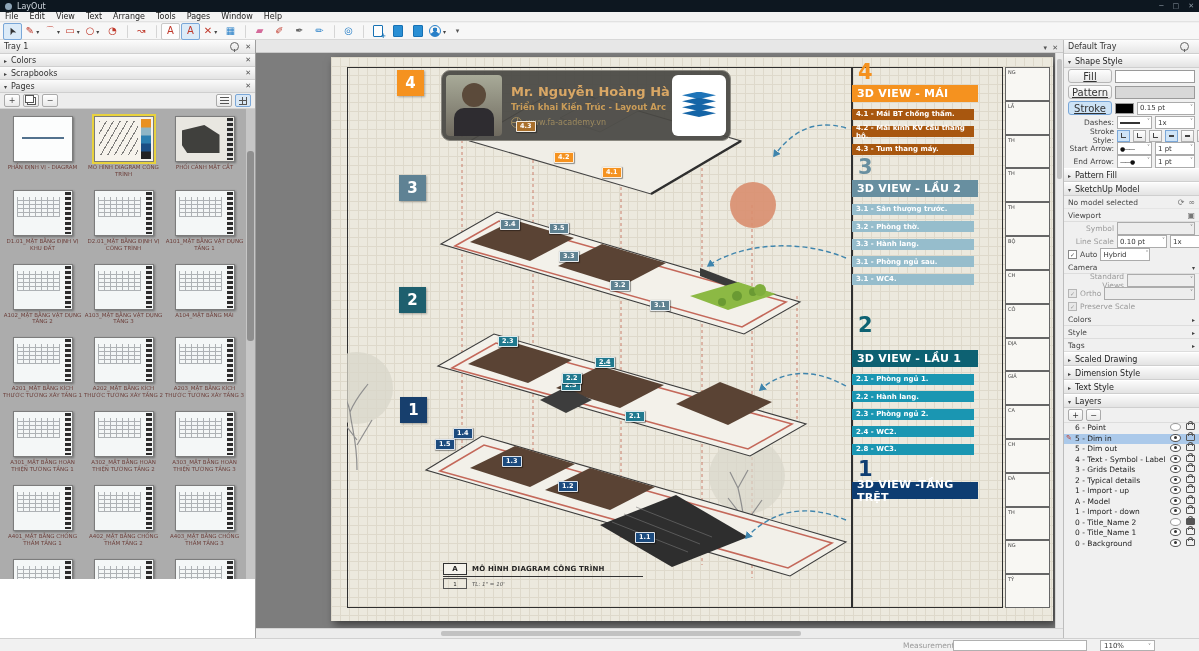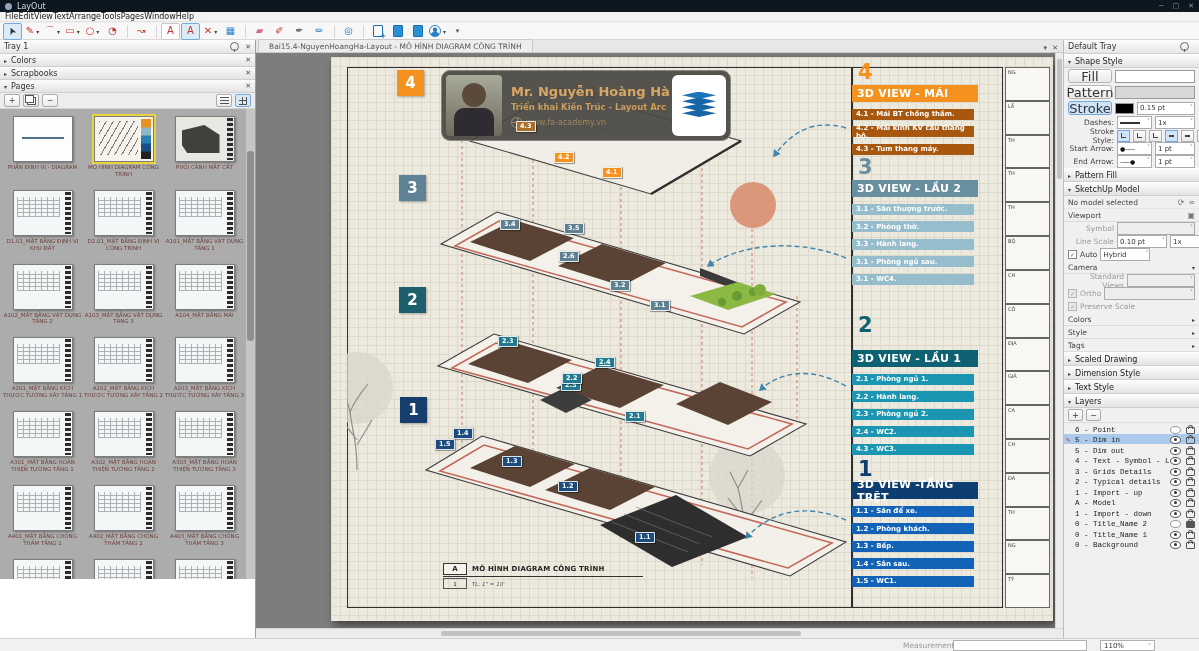--- a/index.html
+++ b/index.html
@@ -7,21 +7,21 @@
        font-family:"DejaVu Sans","Liberation Sans",sans-serif;background:#f0f0f0;color:#222;}
   
   .titlebar{position:absolute;left:0;top:0;width:1199px;height:12px;background:#0d1720;
             display:flex;align-items:center;padding:0 5px;box-sizing:border-box;}
   .titlebar .appicon{width:7px;height:7px;border-radius:50%;background:#8fa6b8;margin-right:5px;}
   .titlebar .apptitle{font-size:8px;color:#cfd6dd;}
   .wctrls{margin-left:auto;display:flex;gap:9px;font-size:7px;color:#8b97a2;}
   
   .menubar{position:absolute;left:0;top:12px;width:1199px;height:10px;background:#f3f3f3;
            border-bottom:1px solid #e2e2e2;display:flex;align-items:center;padding-left:5px;box-sizing:border-box;}
-  .menu-item{font-size:8px;color:#222;}
+  .menu-item{font-size:8px;color:#222;margin-right:11px;}
   
   .toolbar{position:absolute;left:0;top:23px;width:1199px;height:17px;background:#f7f7f7;
            border-bottom:1px solid #d8d8d8;display:flex;align-items:center;padding-left:3px;box-sizing:border-box;}
   .tbtn{height:15px;min-width:17px;display:inline-flex;align-items:center;justify-content:center;
         border:1px solid transparent;border-radius:2px;position:relative;margin-right:1px;}
   .tbtn .g{font-size:10px;line-height:1;}
   .tbtn.red .g{color:#c0392b;} .tbtn.blue .g{color:#2980c8;} .tbtn.gray .g{color:#666;}
   .tbtn.pink .g{color:#d46a9a;}
   .tbtn.active{background:#dcebf8;border-color:#7aa7d8;}
   .tbtn.boxed{border-color:#c9c9c9;background:#fdfdfd;}
@@ -152,21 +152,21 @@
   .tray-r{position:absolute;left:1063px;top:40px;width:136px;height:598px;background:#f0f0f0;border-left:1px solid #bdbdbd;box-sizing:border-box;font-size:8px;}
   .rsect{height:12px;background:linear-gradient(#fbfbfb,#e3e3e3);border-bottom:1px solid #cfcfcf;border-top:1px solid #fff;
          display:flex;align-items:center;padding:0 4px;color:#222;}
   .rsect .arr{font-size:6px;margin-right:4px;color:#444;}
   .rrow{height:16px;display:flex;align-items:center;padding:0 4px;gap:3px;}
   .rrow.slim{height:13px;}
   .rlabel{color:#444;font-size:7.5px;}
   .rlabel.right{width:46px;text-align:right;flex:none;}
   .rlabel.dis{color:#9a9a9a;}
   .rbtn{width:42px;height:12px;flex:none;border:1px solid #b5b5b5;border-radius:3px;background:linear-gradient(#fdfdfd,#e8e8e8);
-        display:flex;align-items:center;justify-content:center;font-size:13px;color:#333;}
+        display:flex;align-items:center;justify-content:center;font-size:10px;color:#333;text-decoration:underline;}
   .rbtn.on{background:#cde3f6;border-color:#7aa7d8;}
   .swatch{flex:1;height:11px;border:1px solid #9a9a9a;background:#fff;}
   .swatch.pat{background:#d8d8d8;} .swatch.blk{background:#000;height:9px;}
   .combo{height:11px;border:1px solid #ababab;background:#fff;display:flex;align-items:center;
          padding:0 2px;font-size:7px;color:#333;position:relative;flex:1;min-width:0;}
   .combo::after{content:'˅';position:absolute;right:1px;top:0;font-size:6px;color:#777;}
   .combo.dis{background:#ededed;color:#999;}
   .combo.w34{flex:none;width:34px;} .combo.w44{flex:none;width:44px;} .combo.w52{flex:none;width:52px;}
   .dashline{width:20px;height:2px;background:#333;}
   .arr-prev{font-size:6px;color:#111;letter-spacing:-1px;}
@@ -177,21 +177,21 @@
   .ssb.on{background:#cfe4f7;border-color:#7aa7d8;}
   .cb{width:7px;height:7px;border:1px solid #8a8a8a;background:#fff;flex:none;display:flex;align-items:center;justify-content:center;font-size:6px;color:#555;}
   .cb.dis{background:#e7e7e7;border-color:#b5b5b5;color:#9a9a9a;}
   .subrow{height:12px;display:flex;align-items:center;padding:0 4px;border-bottom:1px solid #ddd;color:#444;font-size:7.5px;}
   .subrow .sp,.rrow .sp,.rsect .sp{flex:1;}
   .subrow .arr{font-size:6px;color:#444;}
   .ricon{font-size:8px;color:#777;margin-left:4px;}
   .ltools{height:14px;display:flex;align-items:center;gap:3px;padding:0 4px;border-bottom:1px solid #ddd;}
   .lbtn{width:13px;height:10px;border:1px solid #aaa;background:linear-gradient(#fff,#e9e9e9);border-radius:2px;
         display:flex;align-items:center;justify-content:center;font-size:8px;color:#333;}
-  .lrow{height:10.5px;display:flex;align-items:flex-end;padding:0 2px;font-size:7.5px;color:#222;font-family:Liberation Mono, monospace;}
+  .lrow{height:10.5px;display:flex;align-items:flex-start;padding:0 2px;font-size:7.5px;color:#222;}
   .lrow .lpencil{visibility:hidden;width:9px;font-size:7px;color:#c0392b;flex:none;}
   .lrow.current .lpencil{visibility:visible;}
   .lrow.selected{background:#abc9ea;}
   .lrow .lname{flex:1;white-space:nowrap;overflow:hidden;}
   .leye{width:9px;height:6px;border:1px solid #555;border-radius:50%;position:relative;flex:none;margin-right:5px;background:#fff;}
   .leye::after{content:'';position:absolute;left:2.5px;top:1px;width:3px;height:3px;border-radius:50%;background:#333;}
   .lrow.hiddenlayer .leye{border-color:#999;} .lrow.hiddenlayer .leye::after{display:none;}
   .llock{width:7px;height:5px;border:1px solid #555;border-radius:1px;position:relative;flex:none;margin-right:2px;}
   .llock::before{content:'';position:absolute;top:-3px;left:0.5px;width:3px;height:3px;border:1px solid #555;border-bottom:none;border-radius:3px 3px 0 0;}
   .lrow.lockedlayer .llock{background:#555;}
@@ -430,21 +430,20 @@
       </div>
       </div>
     <div class="tscroll">
         <div class="th"></div>
       </div>
   </div>
   <div class="tray-white"></div>
 </div>
 
 <div class="tabbar">
-  <span class="tab">Bai15.4-NguyenHoangHa-Layout - MÔ HÌNH DIAGRAM CÔNG TRÌNH</span>
   <span class="tab-end">
     <span>▾</span>
     <span>✕</span>
   </span>
 </div>
 
 <div class="canvas">
   <div class="paper">
     <div class="frame"></div>
     <div class="legend-divider"></div>
@@ -570,44 +569,36 @@
     </div>
     <div class="lg lg2">
       <div class="lg-num">2</div>
       <div class="lg-head">3D VIEW - LẦU 1</div>
       <div>
 
       <div class="lg-item">2.1 - Phòng ngủ 1.</div>
           <div class="lg-item">2.2 - Hành lang.</div>
           <div class="lg-item">2.3 - Phòng ngủ 2.</div>
           <div class="lg-item">2.4 - WC2.</div>
-          <div class="lg-item">4.3 - WC3.</div>
+          <div class="lg-item">2.8 - WC3.</div>
         </div>
     </div>
     <div class="lg lg1">
       <div class="lg-num">1</div>
       <div class="lg-head">3D VIEW -TẦNG TRỆT</div>
-      <div>
-
-      <div class="lg-item">1.1 - Sân để xe.</div>
-          <div class="lg-item">1.2 - Phòng khách.</div>
-          <div class="lg-item">1.3 - Bếp.</div>
-          <div class="lg-item">1.4 - Sân sau.</div>
-          <div class="lg-item">1.5 - WC1.</div>
-        </div>
     </div>
 
     <div>
 
     <span class="chip" style="left: 185px; top: 64px; background: rgb(169, 112, 44);">4.3</span>
         <span class="chip" style="left: 223px; top: 95px; background: rgb(245, 146, 31);">4.2</span>
         <span class="chip" style="left: 271px; top: 110px; background: rgb(245, 146, 31);">4.1</span>
         <span class="chip" style="left: 169px; top: 162px; background: rgb(94, 129, 145);">3.4</span>
-        <span class="chip" style="left: 233px; top: 166px; background: rgb(94, 129, 145);">3.5</span>
-        <span class="chip" style="left: 228px; top: 194px; background: rgb(94, 129, 145);">2.6</span>
+        <span class="chip" style="left: 218px; top: 166px; background: rgb(94, 129, 145);">3.5</span>
+        <span class="chip" style="left: 228px; top: 194px; background: rgb(94, 129, 145);">3.3</span>
         <span class="chip" style="left: 279px; top: 223px; background: rgb(94, 129, 145);">3.2</span>
         <span class="chip" style="left: 319px; top: 243px; background: rgb(94, 129, 145);">3.1</span>
         <span class="chip" style="left: 167px; top: 279px; background: rgb(32, 121, 142);">2.3</span>
         <span class="chip" style="left: 230px; top: 285px; background: rgb(32, 121, 142); margin-top: 38px;">2.5</span>
         <span class="chip" style="left: 264px; top: 300px; background: rgb(32, 121, 142); text-decoration: underline;">2.4</span>
         <span class="chip" style="left: 231px; top: 316px; background: rgb(32, 121, 142);">2.2</span>
         <span class="chip" style="left: 294px; top: 354px; background: rgb(32, 121, 142);">2.1</span>
         <span class="chip" style="left: 122px; top: 371px; background: rgb(28, 75, 126);">1.4</span>
         <span class="chip" style="left: 104px; top: 382px; background: rgb(28, 75, 126);">1.5</span>
         <span class="chip" style="left: 171px; top: 399px; background: rgb(28, 75, 126);">1.3</span>

